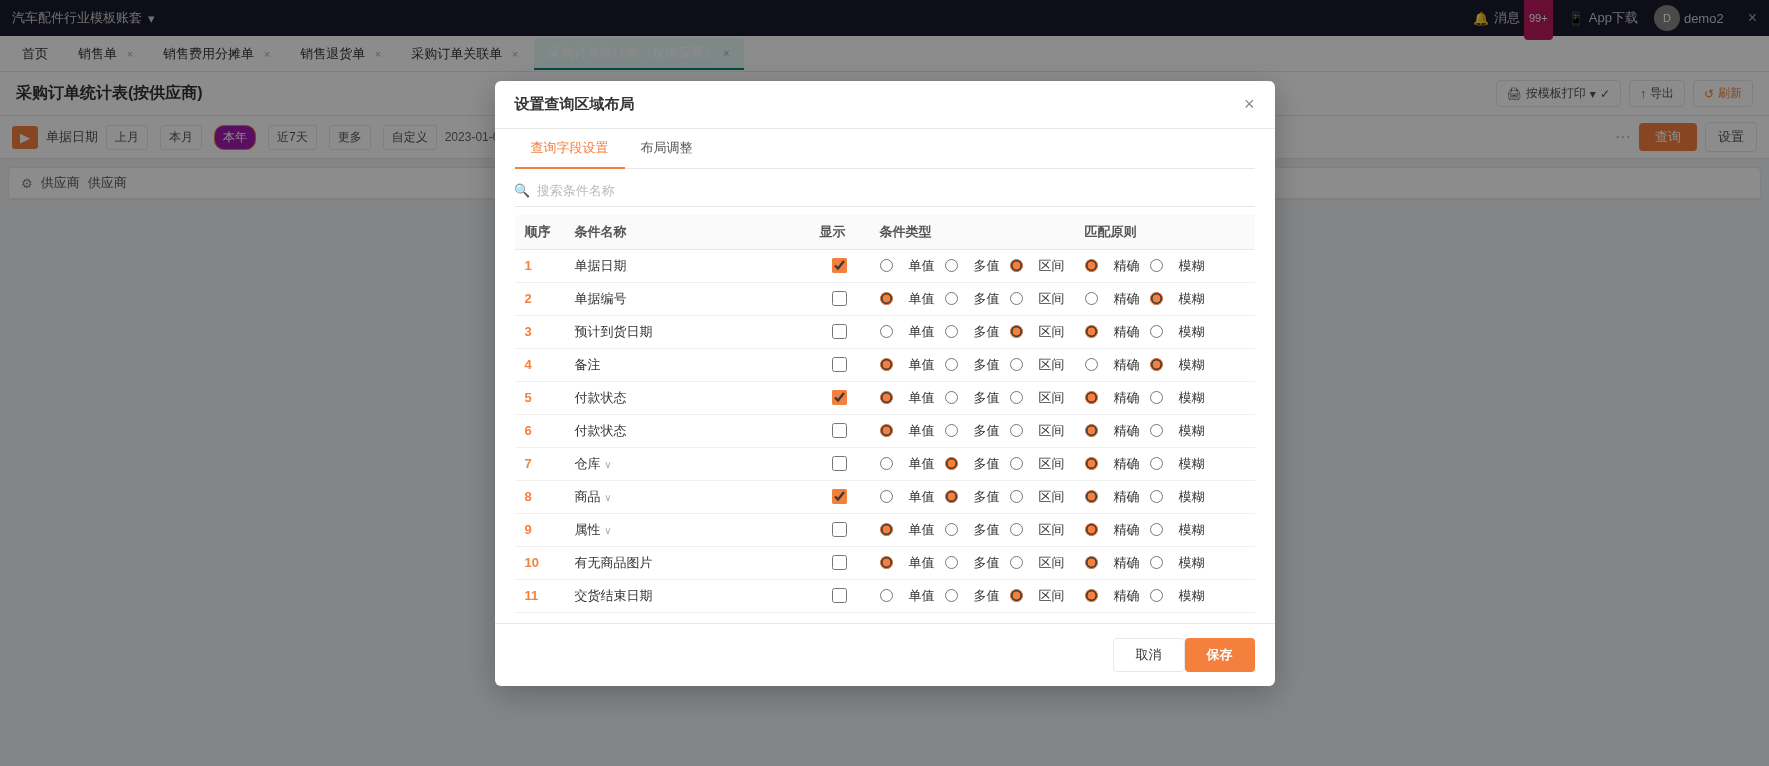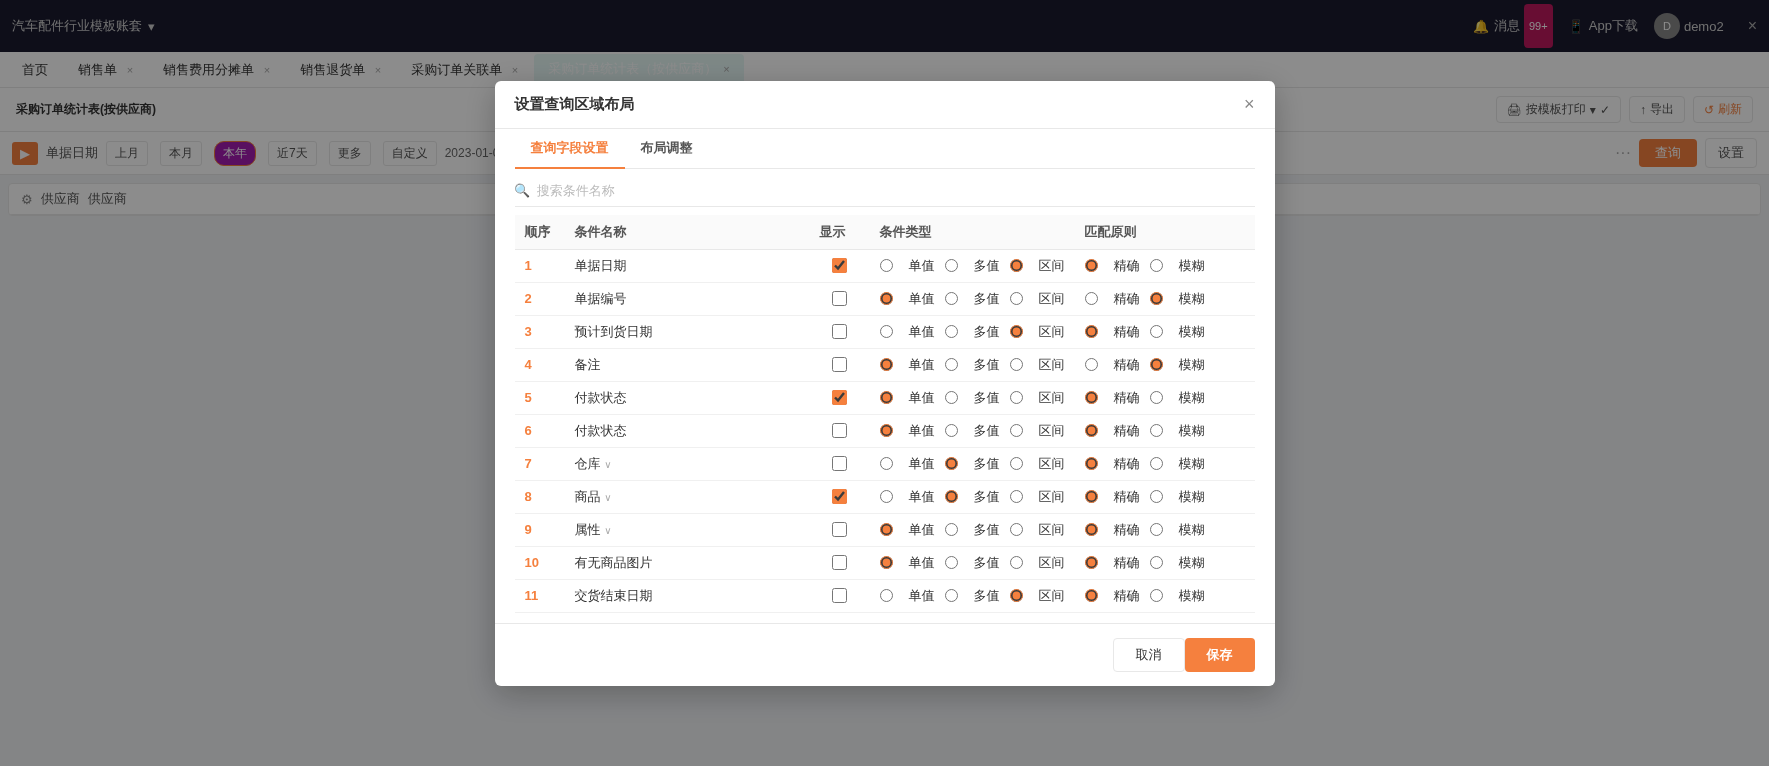--- a/index.html
+++ b/index.html
@@ -1,21 +1,21 @@
 <!DOCTYPE html>
 <html><head>
   <meta charset="utf-8">
   <style>
     * { box-sizing: border-box; margin: 0; padding: 0; }
     body { font-family: 'Microsoft YaHei', Arial, sans-serif; font-size: 13px; background: #f0f2f5; overflow: hidden; }
 
     
     .top-nav {
       background: #1a1a2e;
-      height: 52px;
+      height: 36px;
       display: flex;
       align-items: center;
       padding: 0 12px;
       justify-content: space-between;
       color: #fff;
       gap: 38px;
     }
     .top-nav-left { font-size: 13px; color: #ccc; display: flex; align-items: center; gap: 6px; }
     .top-nav-right { display: flex; align-items: center; gap: 16px; font-size: 13px; color: #ccc; }
     .top-nav-right .badge { background: #be185d; border-radius: 4px; padding: 16px 5px; font-size: 11px; color: #fff; }
@@ -49,21 +49,21 @@
 
     
     .page-header {
       background: #fff;
       padding: 8px 16px;
       display: flex;
       align-items: center;
       justify-content: space-between;
       border-bottom: 1px solid #e8e8e8;
     }
-    .page-title { font-size: 12px; font-weight: bold; color: #333; }
+    .page-title { font-size: 16px; font-weight: bold; color: #333; }
     .page-actions { display: flex; align-items: center; gap: 8px; }
     .btn-print { border: 1px solid #e8e8e8; background: #fff; padding: 4px 10px; border-radius: 4px; cursor: pointer; font-size: 12px; color: #555; display: flex; align-items: center; gap: 4px; }
     .btn-export { border: 1px solid #e8e8e8; background: #fff; padding: 4px 10px; border-radius: 4px; cursor: pointer; font-size: 12px; color: #555; display: flex; align-items: center; gap: 4px; }
     .btn-refresh { border: 1px solid #e8e8e8; background: #fff; padding: 4px 10px; border-radius: 4px; cursor: pointer; font-size: 12px; color: #f5803e; display: flex; align-items: center; gap: 4px; }
 
     
     .filter-bar {
       background: #fff;
       padding: 6px 12px;
       display: flex;
@@ -127,21 +127,20 @@
     .modal-close { cursor: pointer; color: #888; font-size: 18px; line-height: 1; }
     .modal-body { flex: 1; overflow: hidden; display: flex; flex-direction: column; padding: 0 20px 10px; }
     .modal-tabs { display: flex; gap: 0; border-bottom: 1px solid #e8e8e8; margin-bottom: 10px; }
     .modal-tab {
       padding: 10px 16px;
       cursor: pointer;
       font-size: 13px;
       color: #555;
       border-bottom: 2px solid transparent;
       margin-bottom: -1px;
-      font-weight: bold;
     }
     .modal-tab.active { color: #f5803e; border-bottom: 2px solid #f5803e; }
 
     
     .modal-search {
       display: flex;
       align-items: center;
       border-bottom: 1px solid #e8e8e8;
       padding: 4px 0 8px;
       margin-bottom: 8px;

